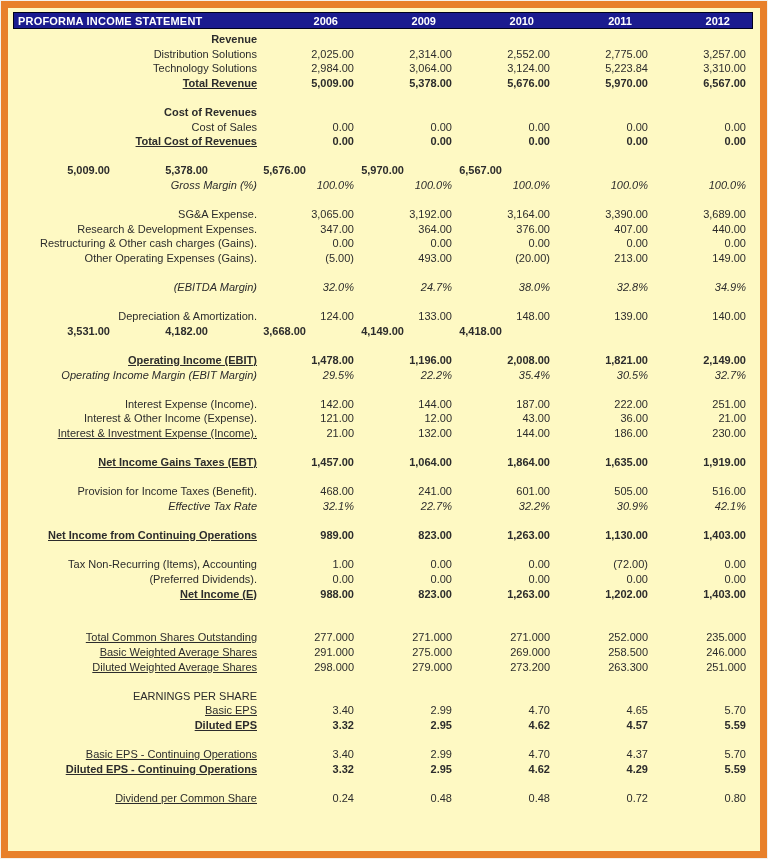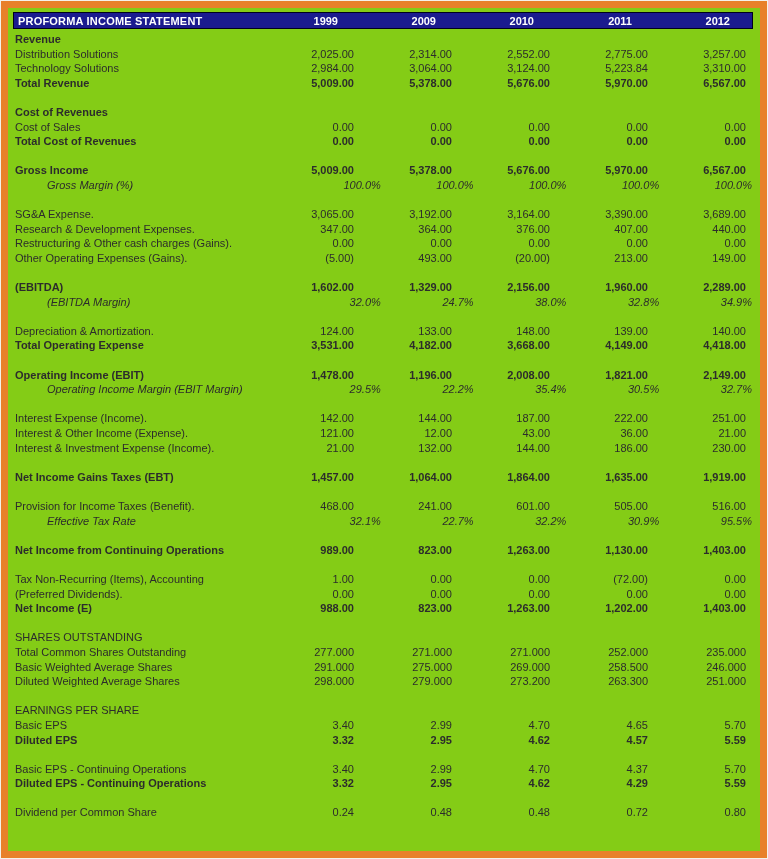--- a/index.html
+++ b/index.html
@@ -9,21 +9,21 @@
     height: 859px;
     background: #f4f1ec;
     overflow: hidden;
   }
   .frame {
     position: absolute;
     left: 1px; top: 1px;
     width: 766px; height: 857px;
     box-sizing: border-box;
     border: 7px solid #e8802a;
-    background: #84cc16;
+    background: #fef9c3;
   }
   .content {
     font-family: "Liberation Sans", sans-serif;
     font-size: 11px;
     color: #2c2c2c;
     padding: 4px 7px 0 5px;
   }
   .hdr {
     display: flex;
     align-items: center;
@@ -52,41 +52,42 @@
     display: flex;
     height: 14.6px;
     line-height: 14.6px;
     white-space: nowrap;
   }
   .row .lbl {
     flex: 0 0 244px;
     padding-left: 2px;
     box-sizing: border-box;
     overflow: visible;
+    text-align: right;
   }
   .row .val {
     width: 98px;
     text-align: right;
     box-sizing: border-box;
     padding-right: 1px;
   }
   .b   { font-weight: bold; }
-  .i   { font-style: italic; margin-left: 32px; }
-  .ind { padding-left: 10px; }
+  .i   { font-style: italic; }
+  .ind { padding-left: 10px; text-decoration: underline; }
   .blank { height: 14.6px; }
 </style>
 </head>
 <body>
 
 <div class="frame">
   <div class="content">
 
     <div class="hdr">
       <span class="ttl">PROFORMA INCOME STATEMENT</span>
-      <span class="yr">1999</span>
+      <span class="yr">2006</span>
       <span class="yr">2009</span>
       <span class="yr">2010</span>
       <span class="yr">2011</span>
       <span class="yr">2012</span>
     </div>
 
     <div id="rows">
         <div class="row">
           <span class="lbl b">Revenue</span>
           <span class="val"></span>
@@ -139,21 +140,20 @@
         <div class="row b">
           <span class="lbl ind">Total Cost of Revenues</span>
           <span class="val">0.00</span>
           <span class="val">0.00</span>
           <span class="val">0.00</span>
           <span class="val">0.00</span>
           <span class="val">0.00</span>
         </div>
         <div class="row blank"></div>
         <div class="row b">
-          <span class="lbl ind">Gross Income</span>
           <span class="val">5,009.00</span>
           <span class="val">5,378.00</span>
           <span class="val">5,676.00</span>
           <span class="val">5,970.00</span>
           <span class="val">6,567.00</span>
         </div>
         <div class="row i">
           <span class="lbl">Gross Margin (%)</span>
           <span class="val">100.0%</span>
           <span class="val">100.0%</span>
@@ -188,47 +188,38 @@
         </div>
         <div class="row">
           <span class="lbl">Other Operating Expenses (Gains).</span>
           <span class="val">(5.00)</span>
           <span class="val">493.00</span>
           <span class="val">(20.00)</span>
           <span class="val">213.00</span>
           <span class="val">149.00</span>
         </div>
         <div class="row blank"></div>
-        <div class="row b">
-          <span class="lbl ind">(EBITDA)</span>
-          <span class="val">1,602.00</span>
-          <span class="val">1,329.00</span>
-          <span class="val">2,156.00</span>
-          <span class="val">1,960.00</span>
-          <span class="val">2,289.00</span>
-        </div>
         <div class="row i">
           <span class="lbl">(EBITDA Margin)</span>
           <span class="val">32.0%</span>
           <span class="val">24.7%</span>
           <span class="val">38.0%</span>
           <span class="val">32.8%</span>
           <span class="val">34.9%</span>
         </div>
         <div class="row blank"></div>
         <div class="row">
           <span class="lbl">Depreciation &amp; Amortization.</span>
           <span class="val">124.00</span>
           <span class="val">133.00</span>
           <span class="val">148.00</span>
           <span class="val">139.00</span>
           <span class="val">140.00</span>
         </div>
         <div class="row b">
-          <span class="lbl ind">Total Operating Expense</span>
           <span class="val">3,531.00</span>
           <span class="val">4,182.00</span>
           <span class="val">3,668.00</span>
           <span class="val">4,149.00</span>
           <span class="val">4,418.00</span>
         </div>
         <div class="row blank"></div>
         <div class="row b">
           <span class="lbl ind">Operating Income (EBIT)</span>
           <span class="val">1,478.00</span>
@@ -287,21 +278,21 @@
           <span class="val">601.00</span>
           <span class="val">505.00</span>
           <span class="val">516.00</span>
         </div>
         <div class="row i">
           <span class="lbl">Effective Tax Rate</span>
           <span class="val">32.1%</span>
           <span class="val">22.7%</span>
           <span class="val">32.2%</span>
           <span class="val">30.9%</span>
-          <span class="val">95.5%</span>
+          <span class="val">42.1%</span>
         </div>
         <div class="row blank"></div>
         <div class="row b">
           <span class="lbl ind">Net Income from Continuing Operations</span>
           <span class="val">989.00</span>
           <span class="val">823.00</span>
           <span class="val">1,263.00</span>
           <span class="val">1,130.00</span>
           <span class="val">1,403.00</span>
         </div>
@@ -325,21 +316,20 @@
         <div class="row b">
           <span class="lbl ind">Net Income (E)</span>
           <span class="val">988.00</span>
           <span class="val">823.00</span>
           <span class="val">1,263.00</span>
           <span class="val">1,202.00</span>
           <span class="val">1,403.00</span>
         </div>
         <div class="row blank"></div>
         <div class="row">
-          <span class="lbl">SHARES OUTSTANDING</span>
           <span class="val"></span>
           <span class="val"></span>
           <span class="val"></span>
           <span class="val"></span>
           <span class="val"></span>
         </div>
         <div class="row">
           <span class="lbl ind">Total Common Shares Outstanding</span>
           <span class="val">277.000</span>
           <span class="val">271.000</span>

